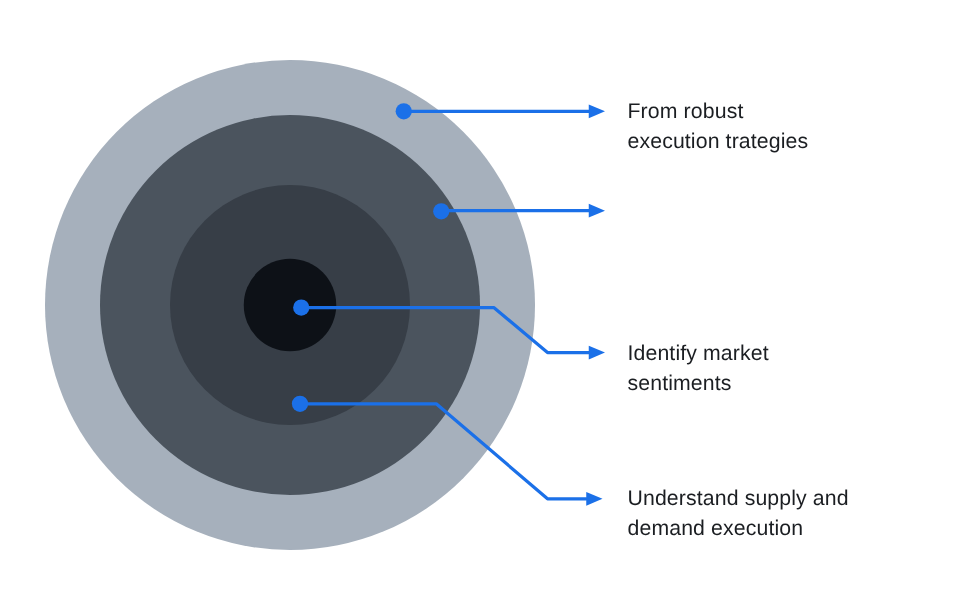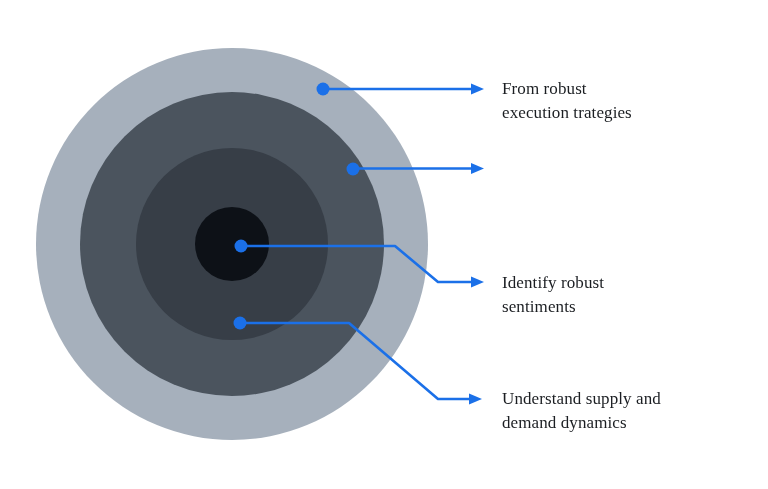--- a/index.html
+++ b/index.html
@@ -10,21 +10,20 @@
     width: 768px;
     height: 489px;
     background: var(--background, #ffffff);
     font-family: "Liberation Sans", "DejaVu Sans", sans-serif;
     overflow: hidden;
   }
   .canvas {
     position: relative;
     width: 768px;
     height: 489px;
-    font-family: Liberation Serif, serif;
   }
   .diagram-svg {
     position: absolute;
     left: 0;
     top: 0;
   }
   .callout-label {
     position: absolute;
     left: 502px;
     font-size: 17px;
@@ -71,18 +70,18 @@
 
     <g>
       <path d="M 240 323 H 349 L 438 399 H 469" fill="none" stroke-width="2.6" stroke-linejoin="round" stroke-linecap="round" stroke="#1b70e8"></path>
       <circle cx="240" cy="323" r="6.5" fill="#1b70e8"></circle>
       <polygon points="469,393.5 482,399 469,404.5" fill="#1b70e8"></polygon>
     </g>
   </svg>
 
   <div class="callout-label label-1">From robust
 execution trategies</div>
-  <div class="callout-label label-3">Identify robust
+  <div class="callout-label label-3">Identify market
 sentiments</div>
   <div class="callout-label label-4">Understand supply and
-demand dynamics</div>
+demand execution</div>
 
 </div>
 
 </body></html>

